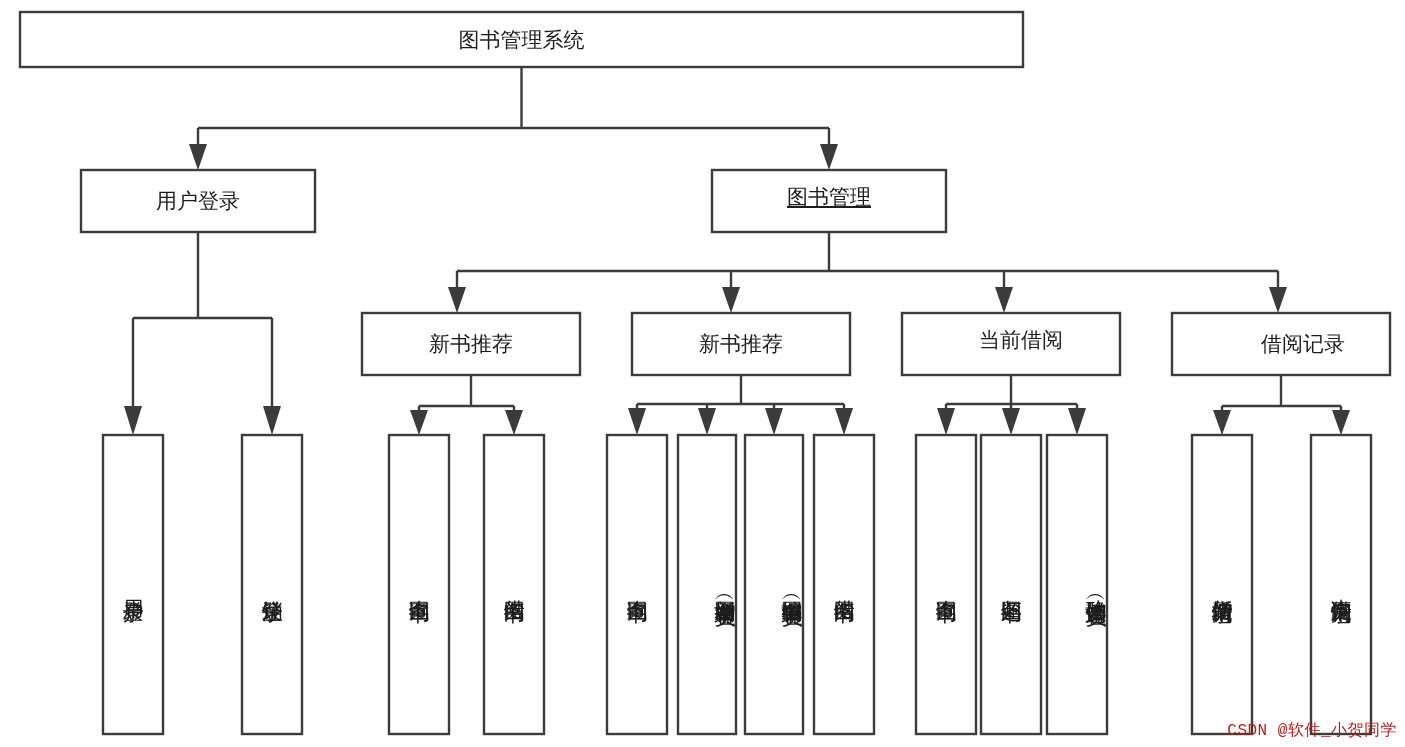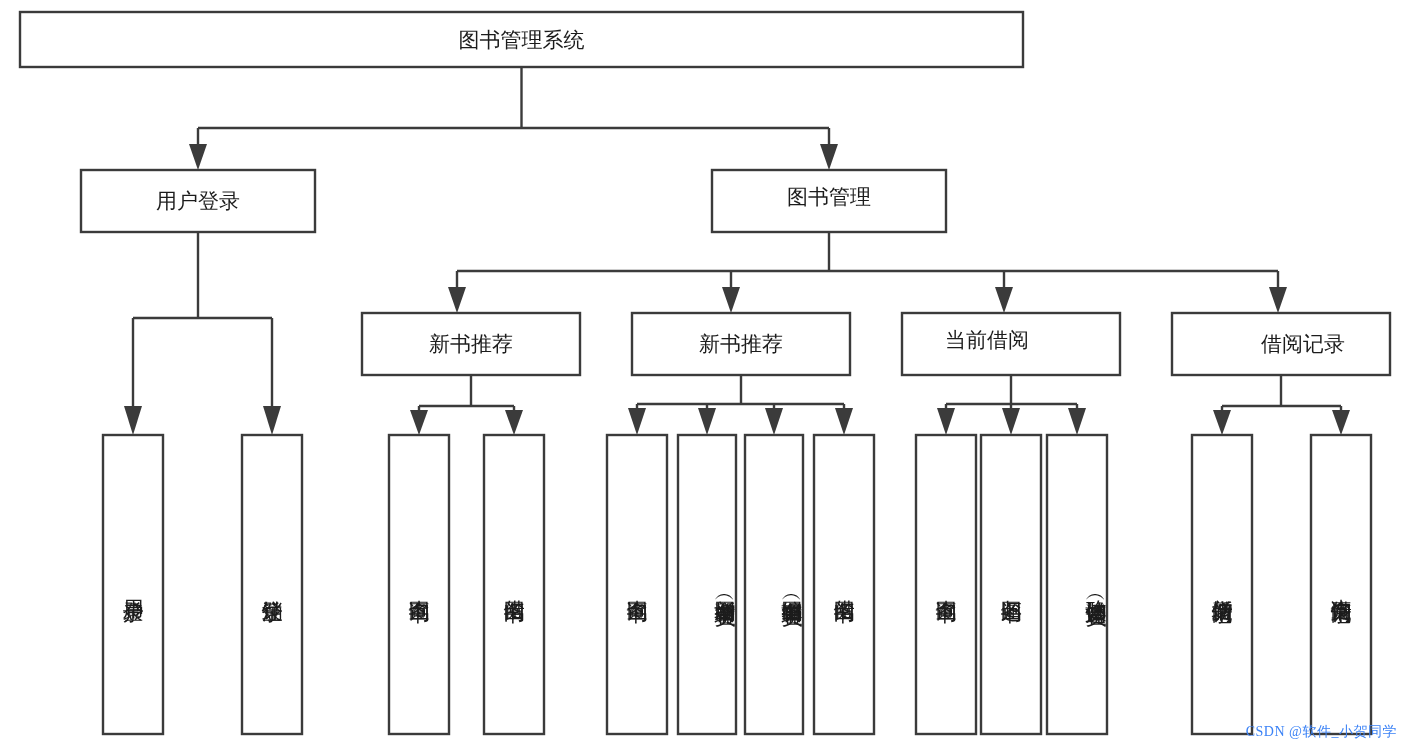--- a/index.html
+++ b/index.html
@@ -64,23 +64,23 @@
     display: flex;
     align-items: center;
     justify-content: center;
     white-space: nowrap;
     pointer-events: none;
   }
   #watermark {
     position: absolute;
     right: 8px;
     bottom: 6px;
-    font-family: Liberation Serif, serif;
-    font-size: 14px;
-    color: #3b82f6;
+    font-family: Liberation Mono, monospace;
+    font-size: 16px;
+    color: #b91c1c;
     white-space: nowrap;
     letter-spacing: 0.5px;
   }
 </style>
 </head>
 <body>
 
 <div id="stage">
 
   <svg id="diagram-svg" viewBox="0 0 1405 747">
@@ -186,25 +186,25 @@
     <rect class="node-box" x="981" y="435" width="60" height="299"></rect>
     <rect class="node-box" x="1047" y="435" width="60" height="299"></rect>
 
     <rect class="node-box" x="1192" y="435" width="60" height="299"></rect>
     <rect class="node-box" x="1311" y="435" width="60" height="299"></rect>
   </svg>
 
   <div class="horiz-label" style="left:20px; top:12px; width:1003px; height:55px;">图书管理系统</div>
 
   <div class="horiz-label" style="left:81px; top:170px; width:234px; height:62px;">用户登录</div>
-  <div class="horiz-label" style="left:712px; top:170px; width:234px; height:54px;">图书管理</div>
+  <div class="horiz-label" style="left:712px; top:170px; width:234px; height:54px;text-decoration:underline;">图书管理</div>
 
   <div class="horiz-label" style="left:362px; top:313px; width:218px; height:62px;">新书推荐</div>
   <div class="horiz-label" style="left:632px; top:313px; width:218px; height:62px;">新书推荐</div>
-  <div class="horiz-label" style="left:878px; top:313px; width:218px; height:54px;">当前借阅</div>
+  <div class="horiz-label" style="left:912px; top:313px; width:218px; height:54px;">当前借阅</div>
   <div class="horiz-label" style="left:1172px; top:313px; width:218px; height:62px;margin-left:22px;">借阅记录</div>
 
   <div class="vert-label" style="left:103px; top:435px; width:60px; height:299px;">用户登录</div>
   <div class="vert-label" style="left:242px; top:435px; width:60px; height:299px;">注销登录</div>
 
   <div class="vert-label" style="left:389px; top:435px; width:60px; height:299px;">查询图书</div>
   <div class="vert-label" style="left:484px; top:435px; width:60px; height:299px;">借阅图书</div>
 
   <div class="vert-label" style="left:607px; top:435px; width:60px; height:299px;">查询图书</div>
   <div class="vert-label" style="left:678px; top:435px; width:58px; height:299px; align-items:flex-start; padding-top:6px; box-sizing:border-box;">新增图书（管理员）</div>

